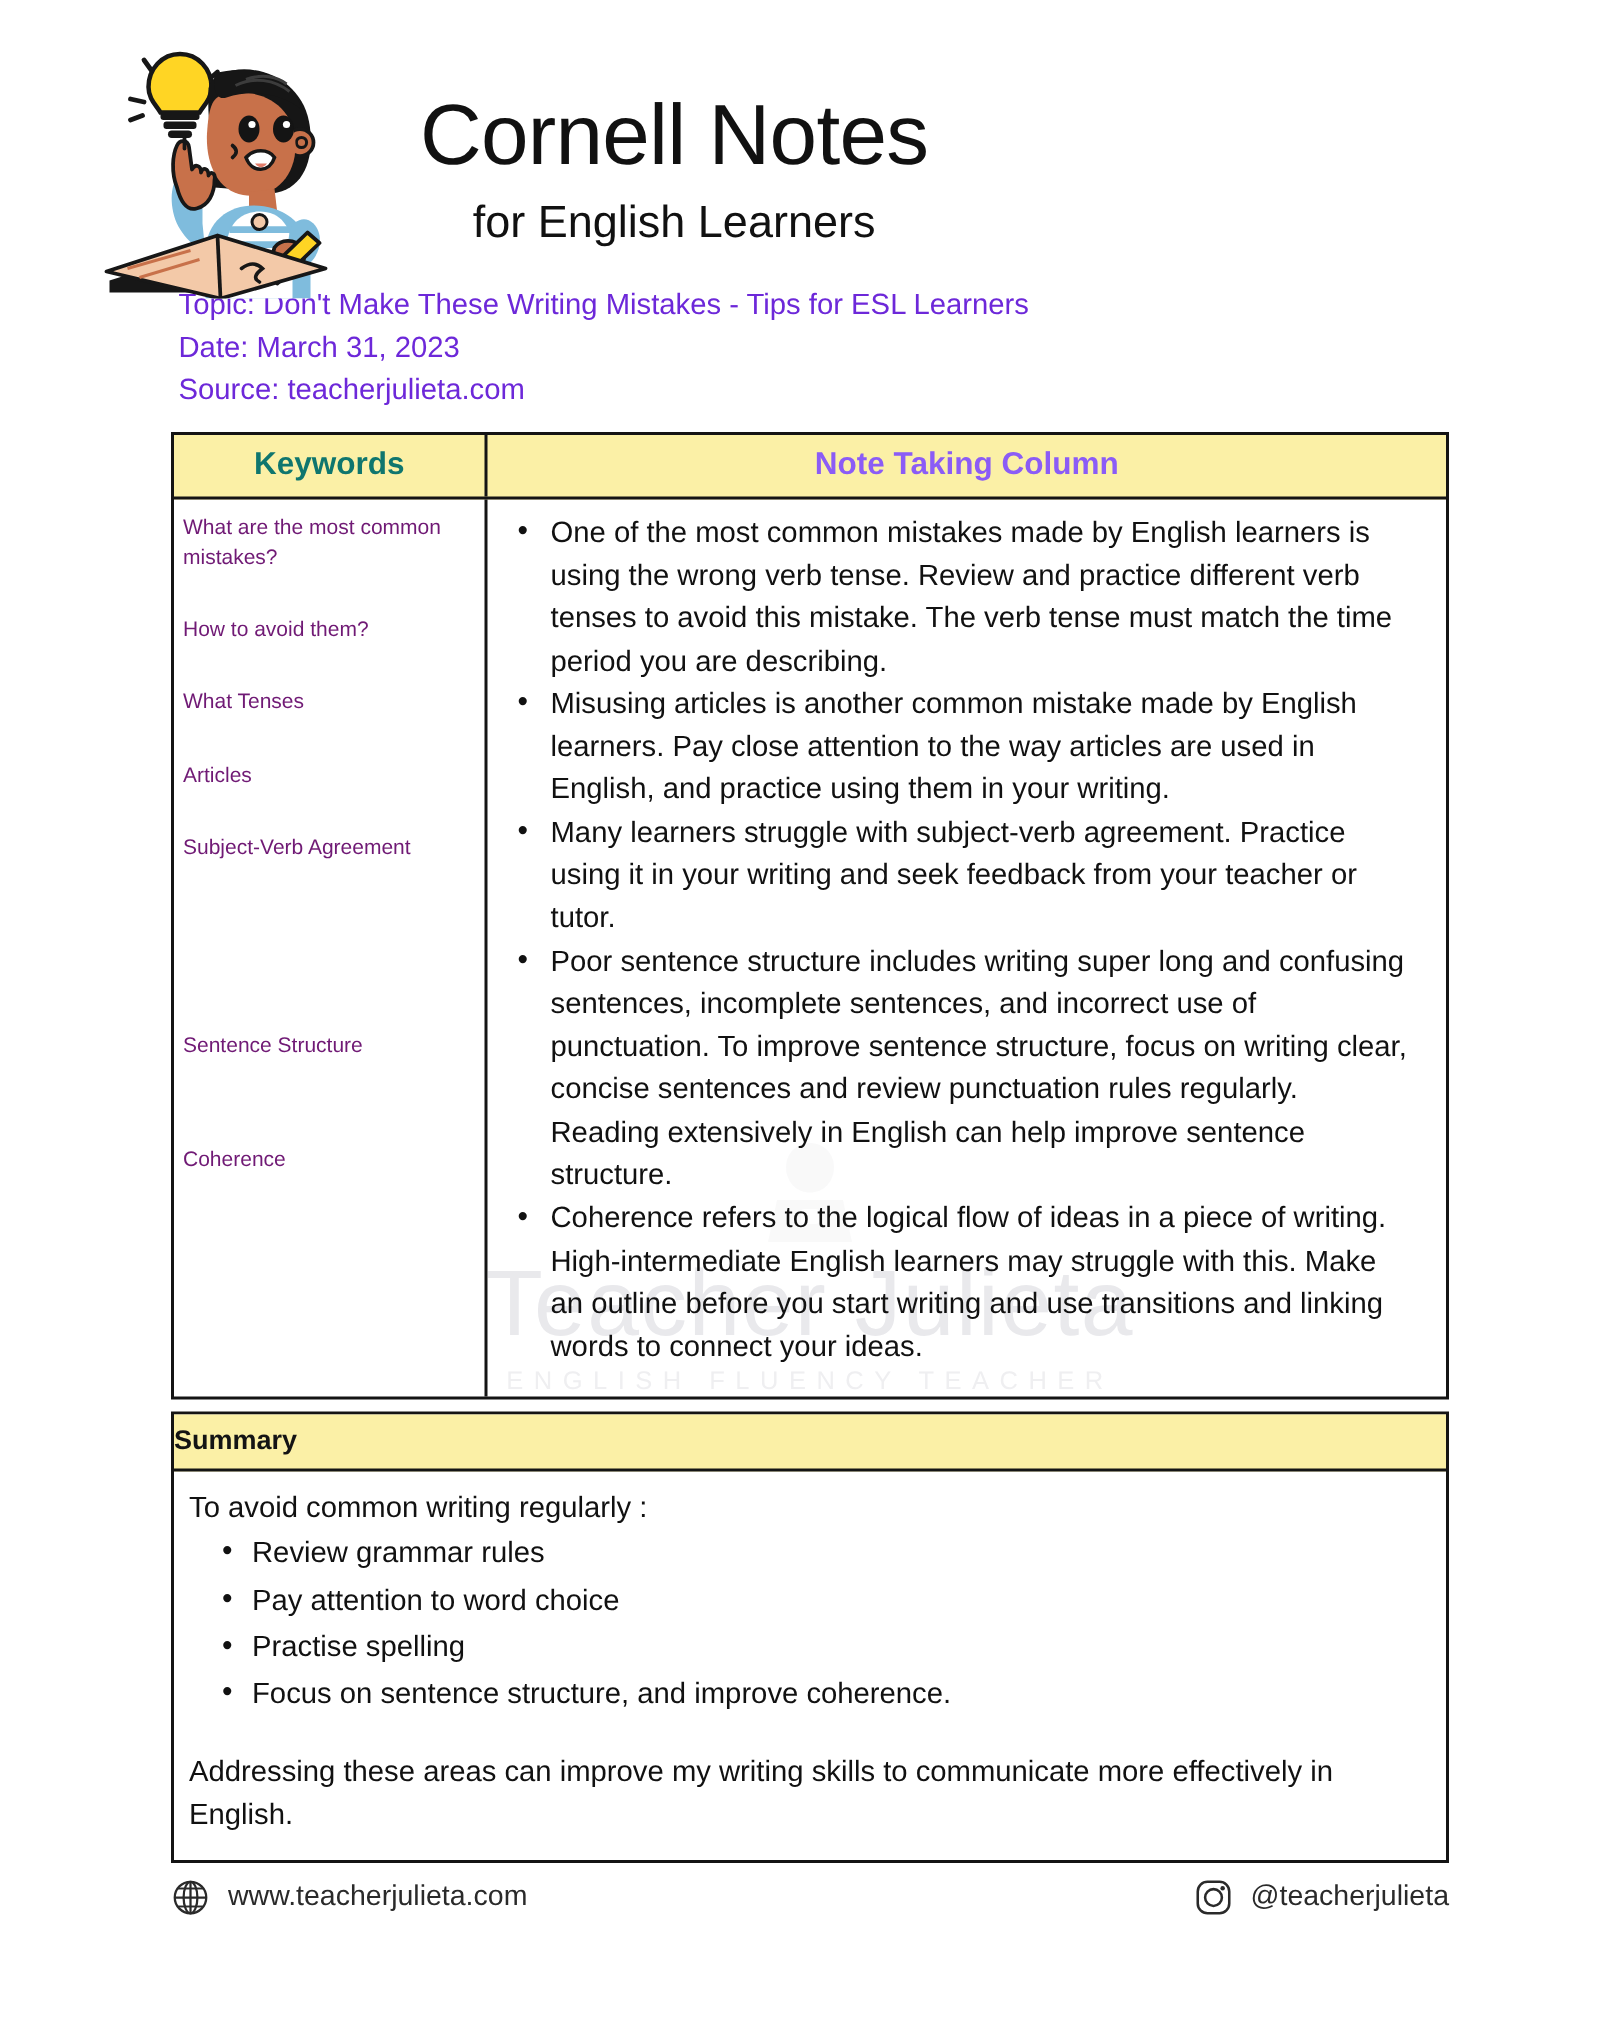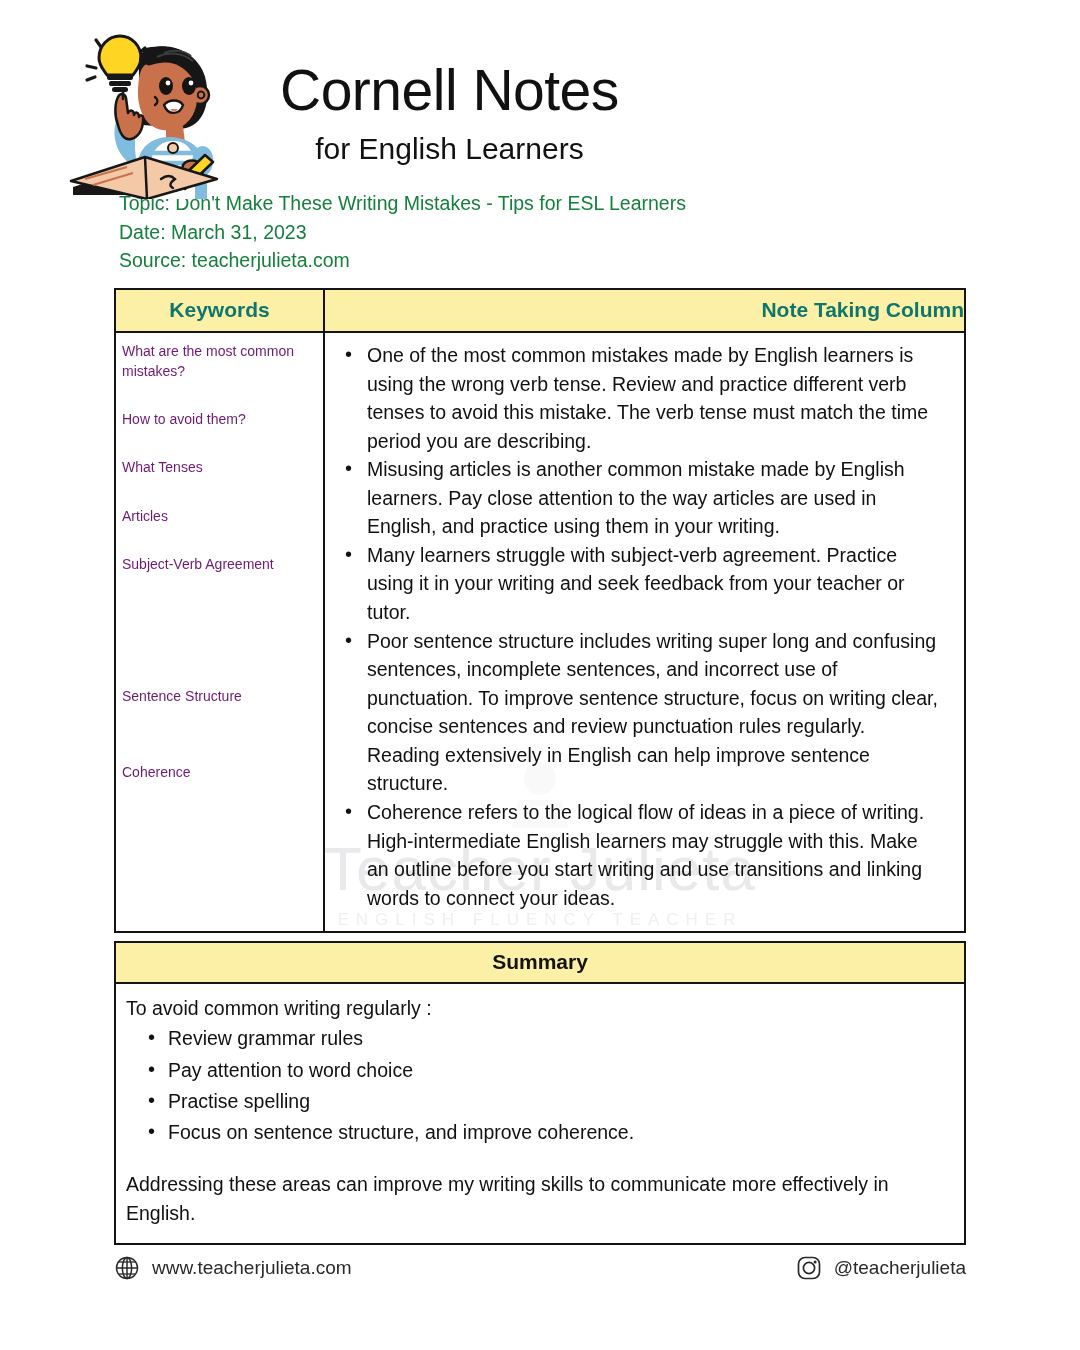--- a/index.html
+++ b/index.html
@@ -48,21 +48,21 @@
     color: #111111;
     margin-top: 12px;
     white-space: nowrap;
   }
 
   
   .meta {
     padding: 14px 0 0 119px;
     font-size: 19.5px;
     line-height: 1.47;
-    color: #15803d;
+    color: #6d28d9;
   }
   .meta div { white-space: nowrap; }
 
   
   .sheet {
     position: relative;
     margin: 13px auto 0 auto;
     width: 852px;
   }
 
@@ -83,25 +83,25 @@
     flex: 0 0 209px;
     border-right: 2px solid #141414;
     text-align: center;
     font-weight: bold;
     font-size: 21px;
     padding: 8px 0 9px 0;
     color: #0f766e;
   }
   .cell-head-note {
     flex: 1;
-    text-align: right;
+    text-align: center;
     font-weight: bold;
     font-size: 21px;
     padding: 8px 0 9px 0;
-    color: #0f766e;
+    color: #8b5cf6;
   }
 
   .row-body {
     display: flex;
     min-height: 598px;
   }
   .col-keywords {
     width: 209px;
     flex: 0 0 209px;
     border-right: 2px solid #141414;
@@ -145,23 +145,22 @@
     border: 2px solid #141414;
     width: 100%;
     margin-top: 8px;
     position: relative;
     z-index: 2;
     background: #ffffff;
   }
   .summary-head {
     background: #FBF0A6;
     border-bottom: 2px solid #141414;
-    text-align: center;
     font-weight: bold;
-    font-size: 21px;
+    font-size: 18px;
     padding: 7px 0 8px 0;
     color: #141414;
   }
   .summary-body {
     padding: 10px 12px 16px 10px;
     font-size: 19.5px;
     line-height: 1.45;
     min-height: 216px;
     color: #111111;
   }

